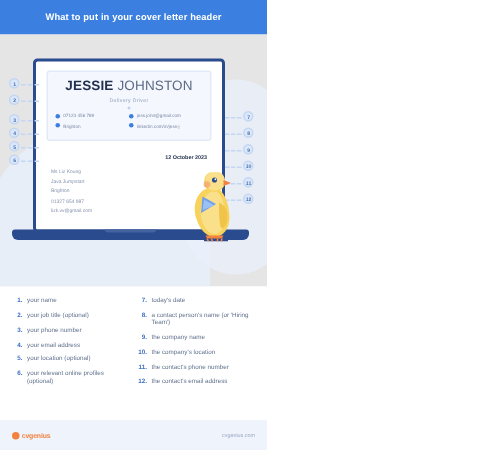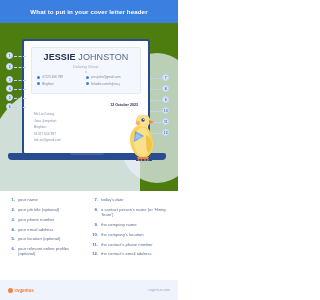--- a/index.html
+++ b/index.html
@@ -17,21 +17,21 @@
     position:absolute;left:0;top:0;width:178px;height:23px;
     background:#3b7fe0;
     display:flex;align-items:center;justify-content:center;
   }
   .banner-title{
     color:#ffffff;font-size:6.2px;font-weight:bold;letter-spacing:.1px;
     text-align:center;white-space:nowrap;
   }
 
   
-  .stage{position:absolute;left:0;top:23px;width:178px;height:168px;background:#4d7c0f;overflow:hidden;}
+  .stage{position:absolute;left:0;top:23px;width:178px;height:168px;background:#e5e5e5;overflow:hidden;}
   .bg-wash{
     position:absolute;left:-10px;top:60px;width:150px;height:120px;
     background:#e8f0fc;border-radius:50% 50% 0 0 / 60% 60% 0 0;opacity:.85;
   }
   .bg-wash2{
     position:absolute;right:-14px;top:30px;width:70px;height:130px;
     background:#eaf1fd;border-radius:40px;opacity:.7;
   }
 
   

